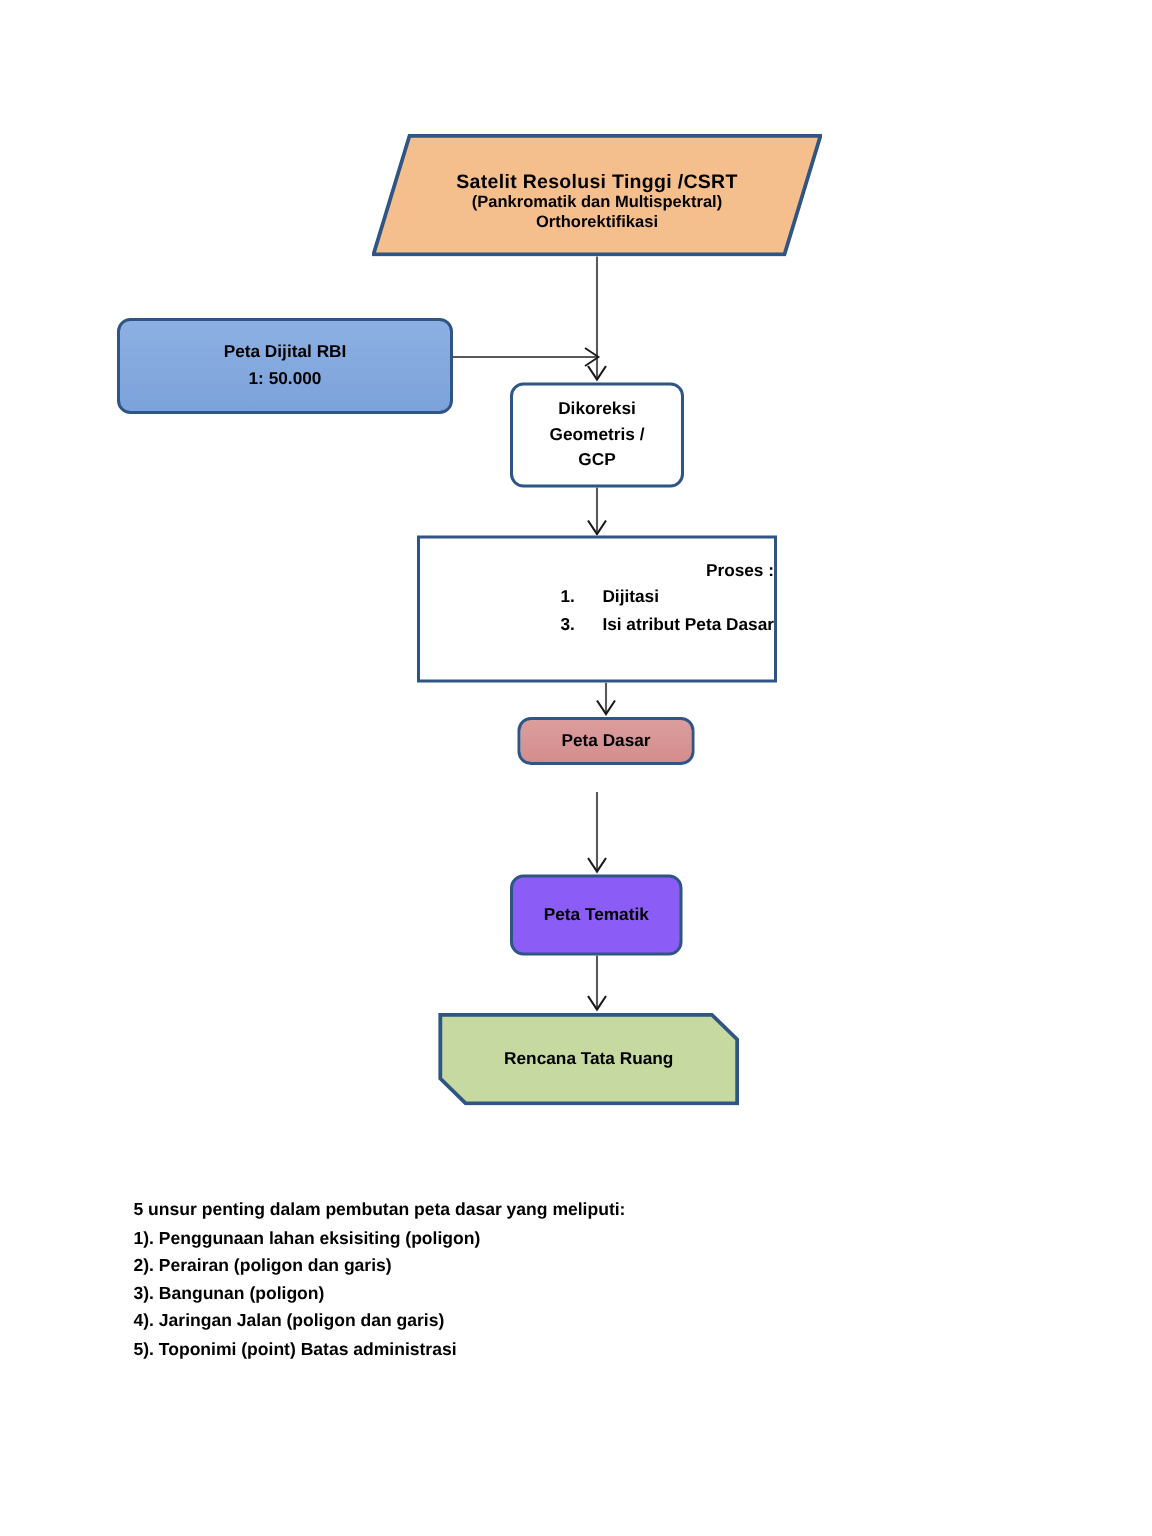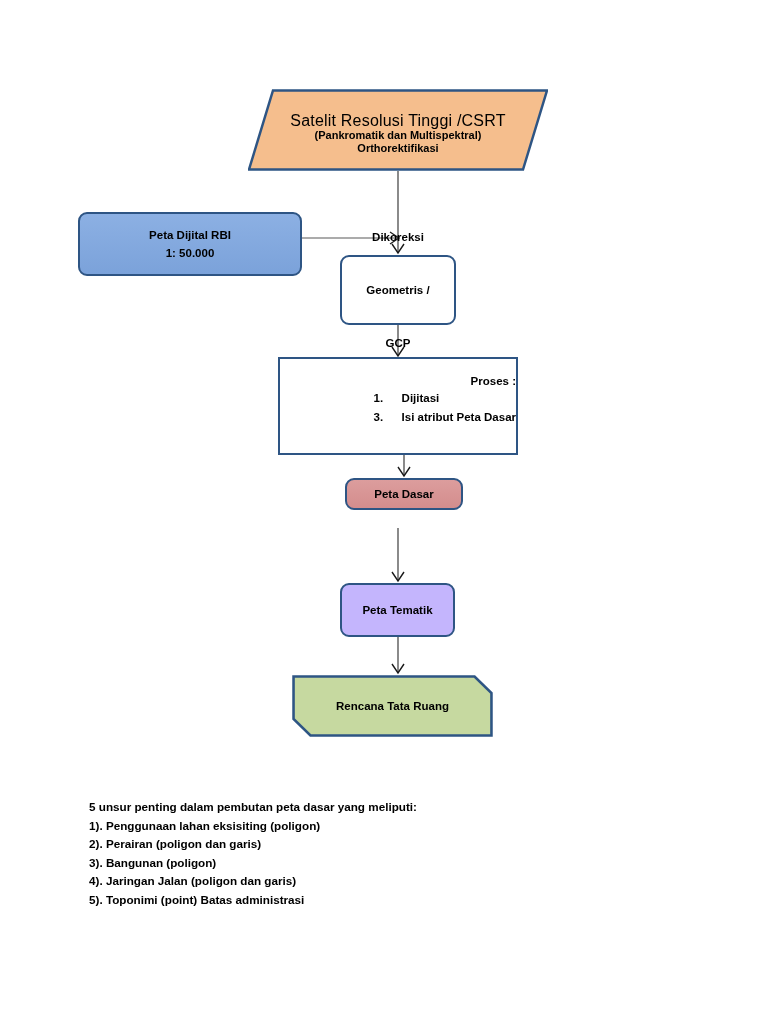--- a/index.html
+++ b/index.html
@@ -45,22 +45,22 @@
     width: 100%;
     height: 100%;
   }
   #satellite .para-text {
     position: relative;
     z-index: 2;
     width: 100%;
     padding-top: 6px;
   }
   .sat-line1 {
-    font-size: 16px;
-    font-weight: normal;
+    font-size: 13px;
+    font-weight: bold;
     letter-spacing: 0.2px;
     line-height: 17px;
   }
   .sat-line2, .sat-line3 {
     font-size: 11px;
     font-weight: bold;
     line-height: 13px;
   }
 
   
@@ -78,21 +78,20 @@
     line-height: 18px;
   }
   #gcp {
     left: 340px;
     top: 255px;
     width: 116px;
     height: 70px;
     background: #ffffff;
     font-size: 11.5px;
     line-height: 17px;
-    gap: 36px;
   }
   #proses {
     left: 278px;
     top: 357px;
     width: 240px;
     height: 98px;
     background: #ffffff;
     border-radius: 0;
     align-items: flex-end;
     justify-content: flex-start;
@@ -124,21 +123,21 @@
     width: 118px;
     height: 32px;
     background: linear-gradient(180deg, #dc9d9d 0%, #d48d8d 100%);
     font-size: 11.5px;
   }
   #petatematik {
     left: 340px;
     top: 583px;
     width: 115px;
     height: 54px;
-    background: #c4b5fd;
+    background: #8b5cf6;
     font-size: 11.5px;
   }
 
   
   #rencana {
     left: 292px;
     top: 675px;
     width: 201px;
     height: 62px;
   }

